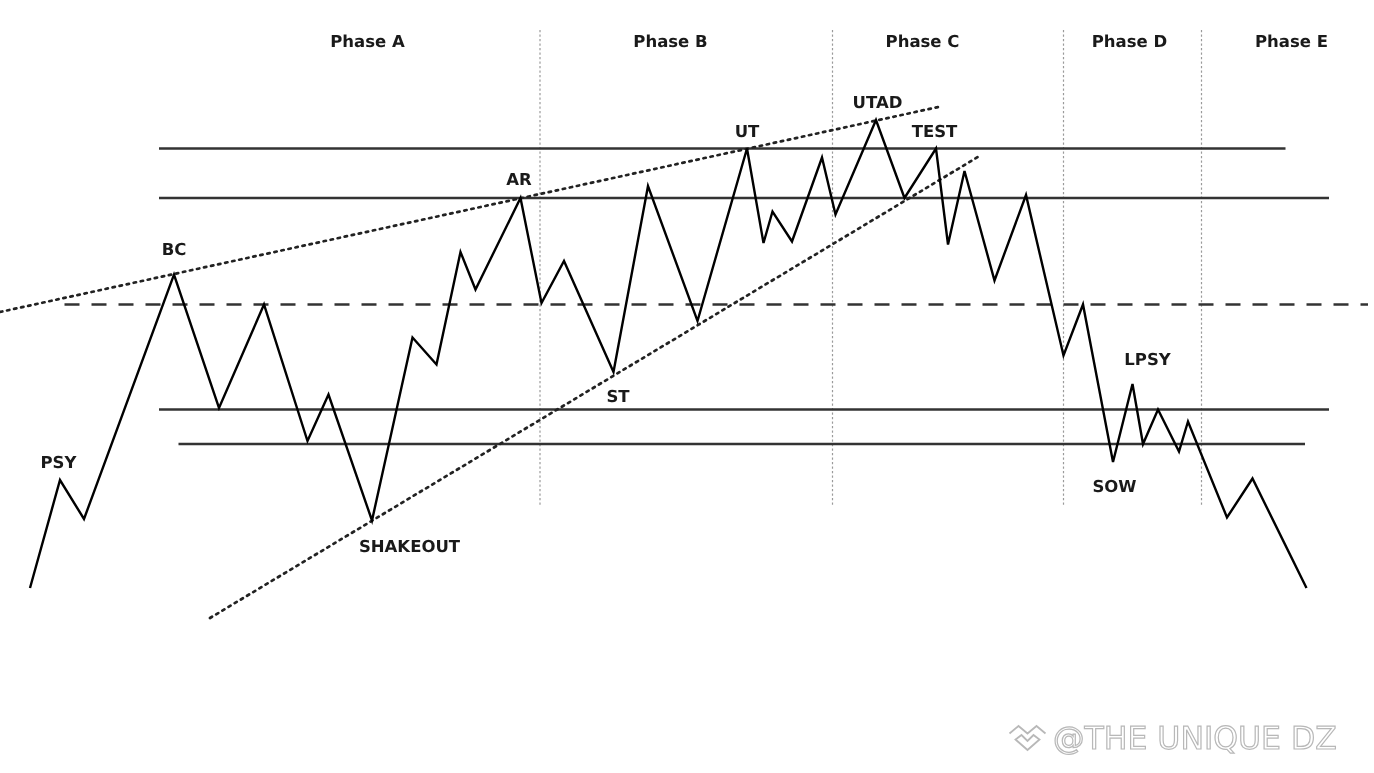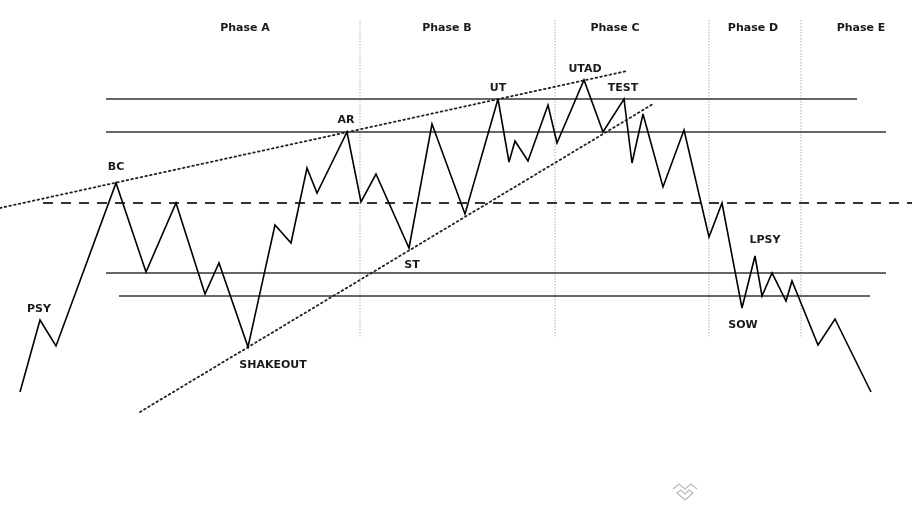--- a/index.html
+++ b/index.html
@@ -58,15 +58,15 @@
         <text x="743" y="328" text-anchor="middle" class="event-label">SOW</text>
       </g>
   </svg>
 
   <div class="watermark">
     <span class="wm-icon">
       <svg width="26" height="20" viewBox="0 0 26 20">
         <path d="M1 7 L7 2 L13 7 L19 2 L25 7" fill="none" stroke="#b8b8b8" stroke-width="1.2"></path>
         <path d="M5 11 L13 18 L21 11 L17 8 L13 12 L9 8 Z" fill="none" stroke="#b8b8b8" stroke-width="1.2"></path>
       </svg>
-    </span>
+    </span><span>@THE UNIQUE DZ</span>
   </div>
 </div>
 
 </body></html>

